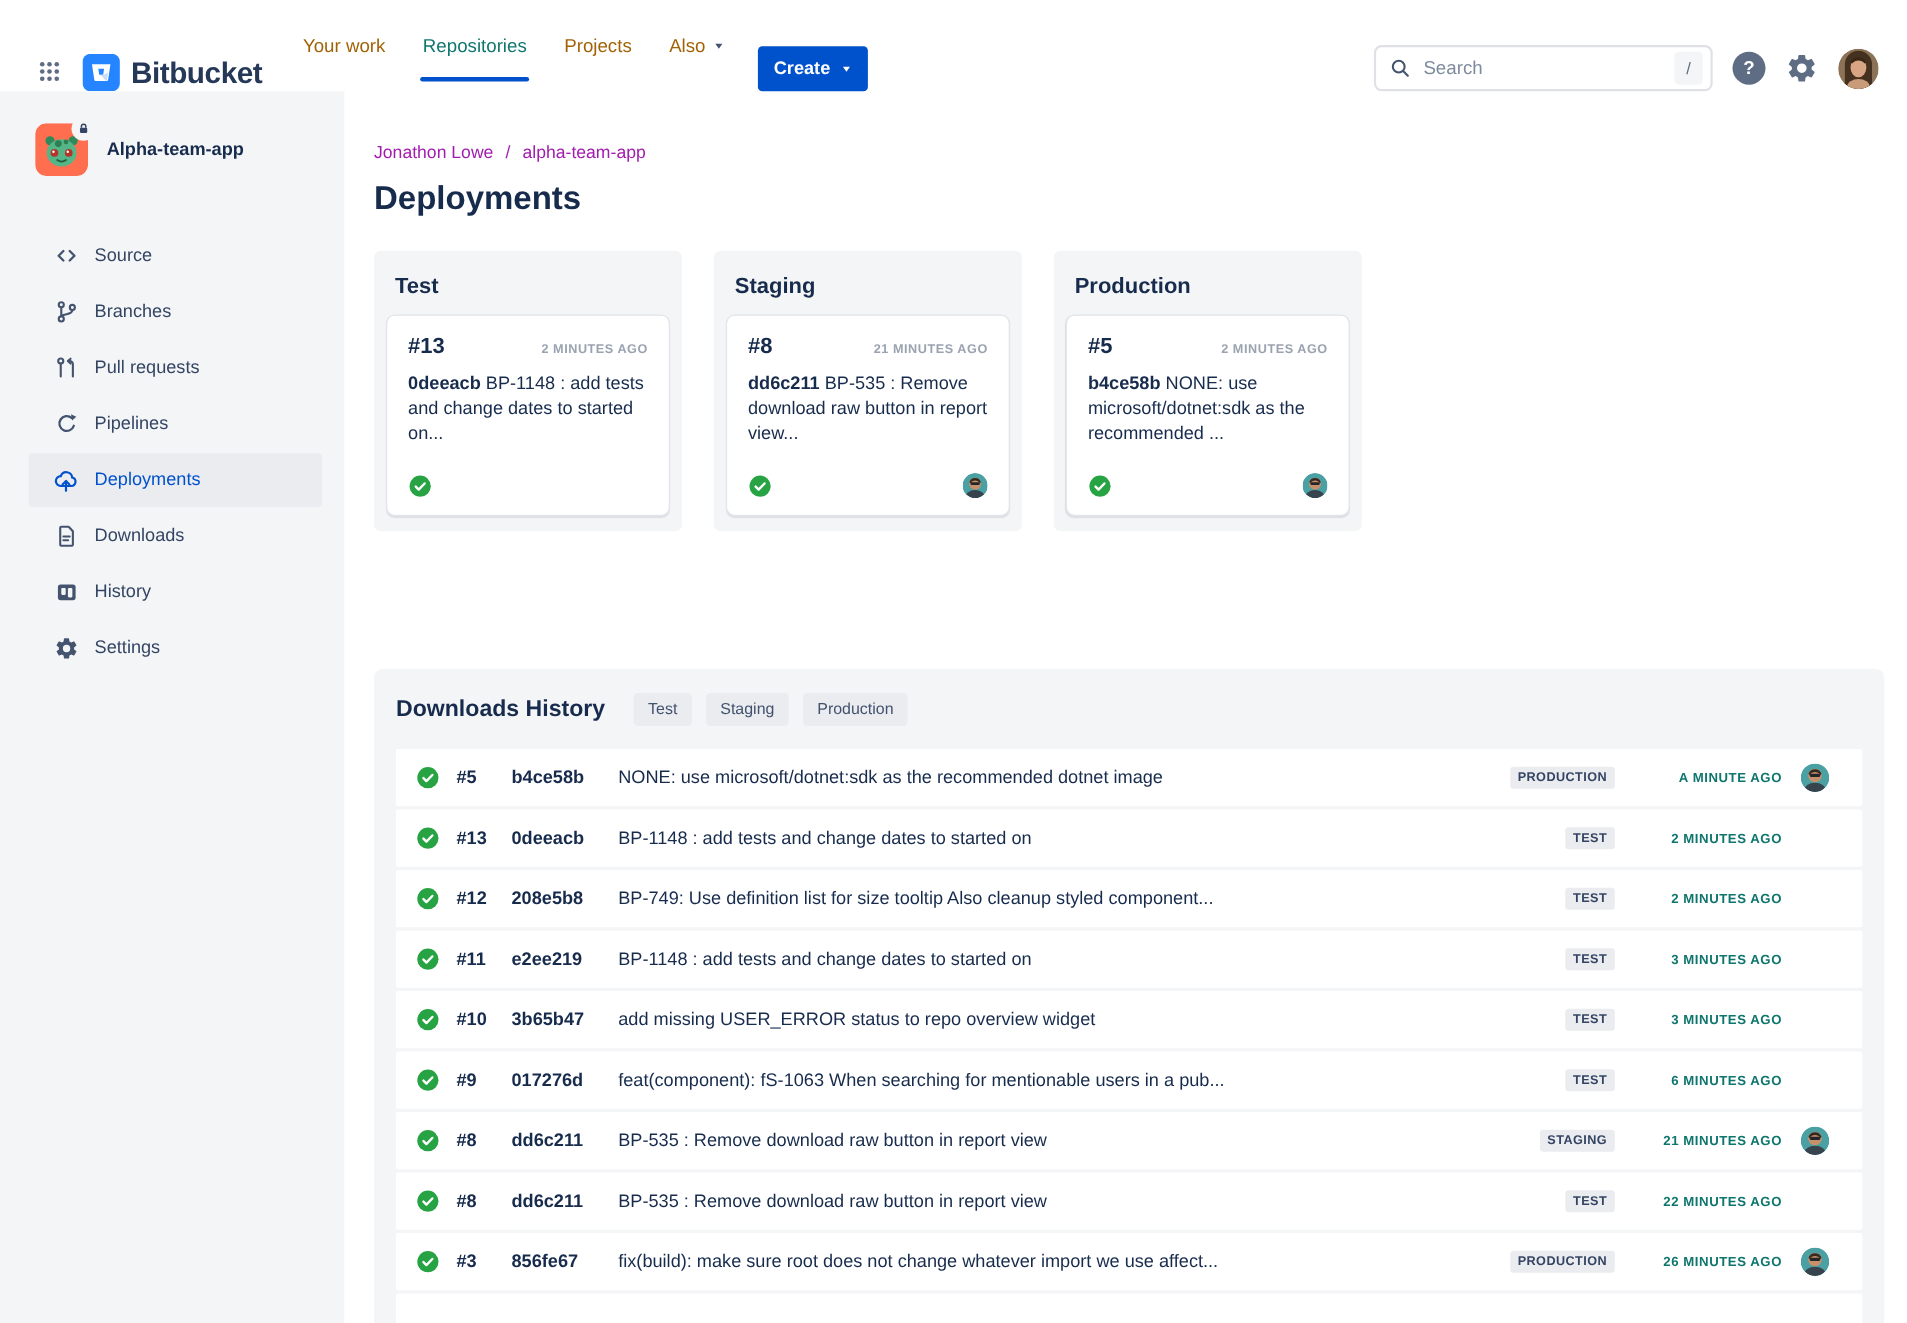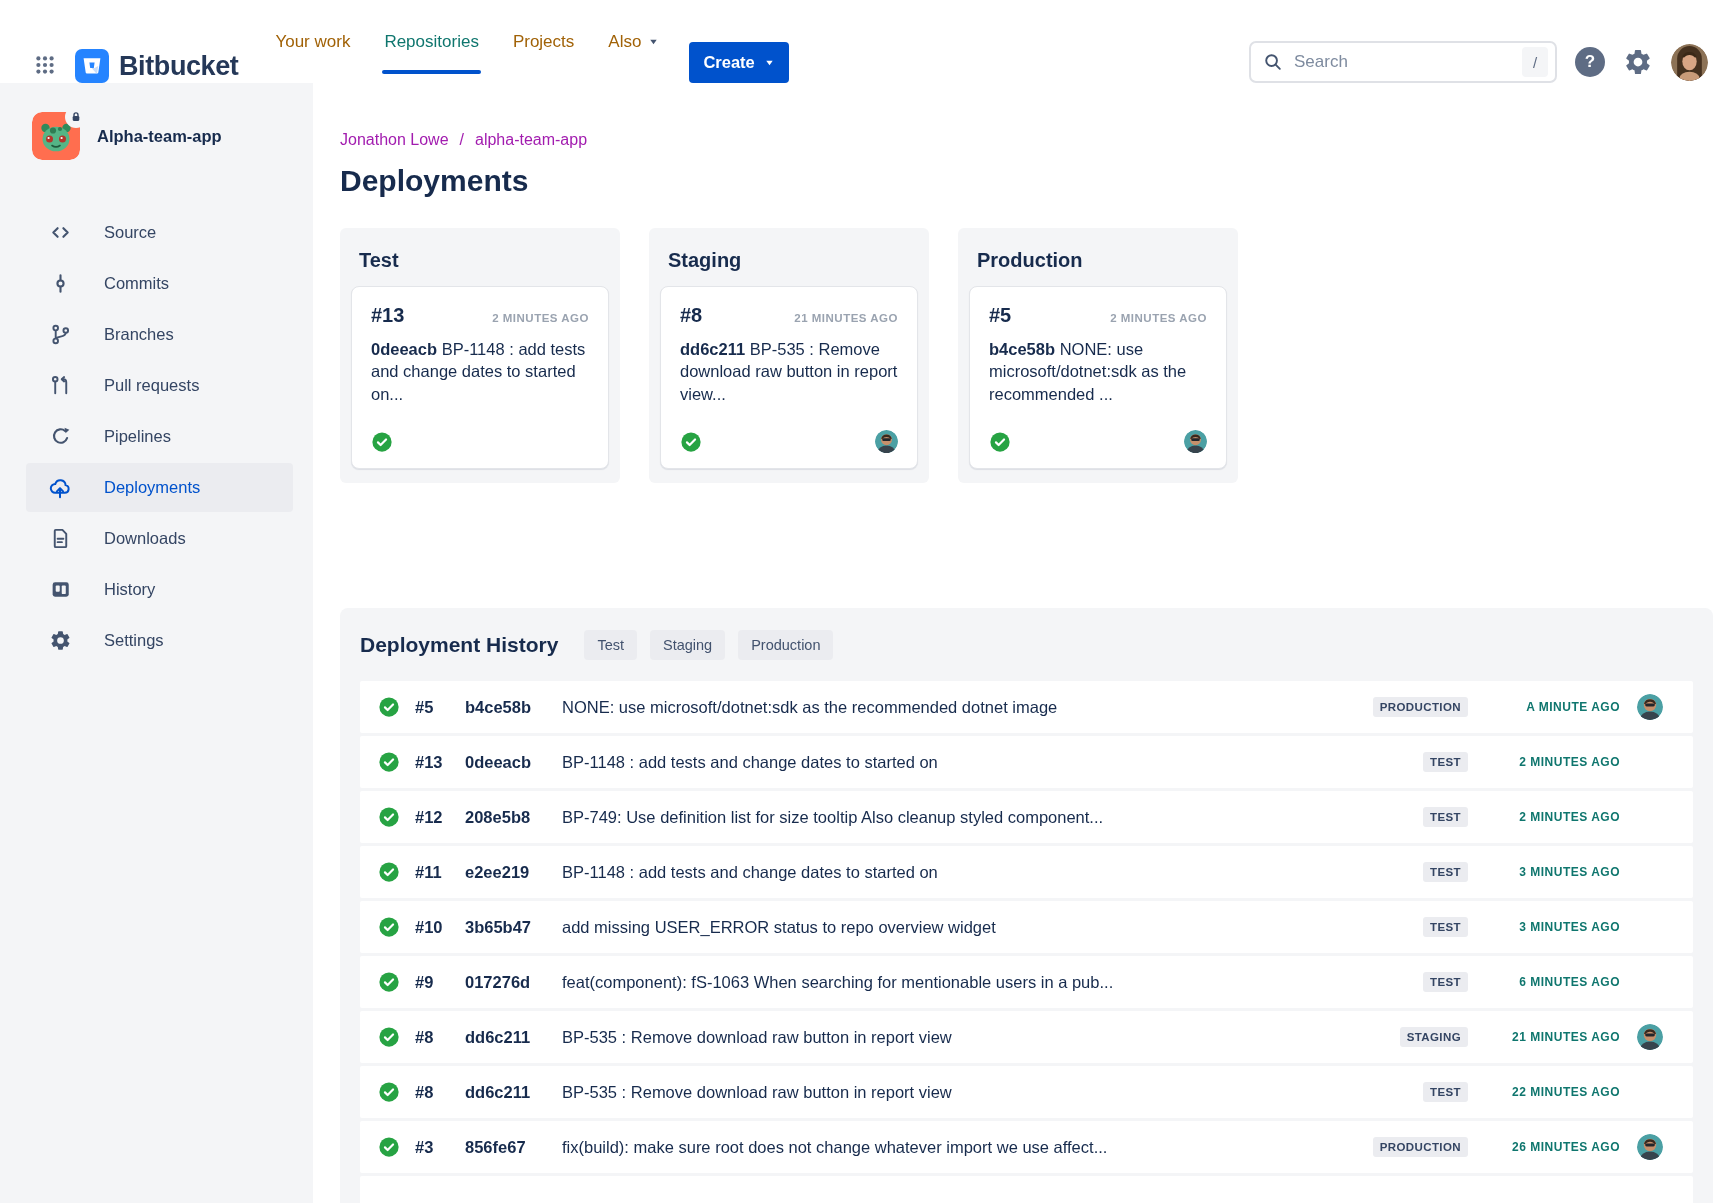--- a/index.html
+++ b/index.html
@@ -40,21 +40,21 @@
   .shell { display:flex; height:1120px; }
   .sidebar { width:313px; background:#F4F5F7; padding-top:29px; flex-shrink:0; }
   .repo-head { display:flex; align-items:center; padding-left:32px; gap:17px; cursor:pointer; }
   .repo-avatar-wrap { position:relative; width:48px; height:48px; flex-shrink:0; }
   .repo-avatar-wrap svg { border-radius:10px; display:block; }
   .lock-badge { position:absolute; top:-6px; right:-7px; width:22px; height:22px; background:#F4F5F7;
     border-radius:50%; display:flex; align-items:center; justify-content:center; color:#344563; }
   .repo-name { font-size:16.5px; font-weight:700; color:#172B4D; }
   .side-nav { margin-top:48px; }
   .side-item { display:flex; align-items:center; height:49px; margin:2px 20px 2px 26px; padding-left:22px;
-    border-radius:4px; gap:32px; color:#44546F; cursor:pointer; }
+    border-radius:4px; gap:14px; color:#44546F; cursor:pointer; }
   .side-item .icn { display:flex; width:24px; justify-content:center; }
   .side-item .lbl { font-size:16.5px; color:#344563; }
   .side-item.selected { background:#EBECF0; color:#0052CC; }
   .side-item.selected .lbl { color:#0052CC; font-weight:400; }
 
   
   .main { flex:1; padding:48px 0 0 27px; }
   .breadcrumb { font-size:16px; color:#a21caf; display:flex; gap:11px; align-items:center; }
   .breadcrumb .crumb { cursor:pointer; }
   .page-title { margin-top:14px; font-size:30px; font-weight:700; color:#172B4D; line-height:36px; }
@@ -287,28 +287,20 @@
         <span class="icn">
             <svg width="23" height="23">
               <use href="#sym-code"></use>
             </svg>
           </span>
         <span class="lbl">Source</span>
       </div>
       <div class="side-item">
         <span class="icn">
             <svg width="23" height="23">
-              <use href="#sym-commit"></use>
-            </svg>
-          </span>
-        <span class="lbl">Commits</span>
-      </div>
-      <div class="side-item">
-        <span class="icn">
-            <svg width="23" height="23">
               <use href="#sym-branch"></use>
             </svg>
           </span>
         <span class="lbl">Branches</span>
       </div>
       <div class="side-item">
         <span class="icn">
             <svg width="23" height="23">
               <use href="#sym-pull-request"></use>
             </svg>
@@ -433,21 +425,21 @@
             <span class="cav"><svg width="23" height="23">
                   <use href="#sym-avatar-man"></use>
                 </svg></span>
           </div>
         </div>
       </div>
     </div>
 
     <section class="history">
       <div class="hist-head">
-        <span class="hist-title">Deployment History</span>
+        <span class="hist-title">Downloads History</span>
         <span class="chip">Test</span>
         <span class="chip">Staging</span>
         <span class="chip">Production</span>
       </div>
 
       <div class="hrow">
         <span class="chk">
             <svg width="22" height="22">
               <use href="#sym-check"></use>
             </svg>

